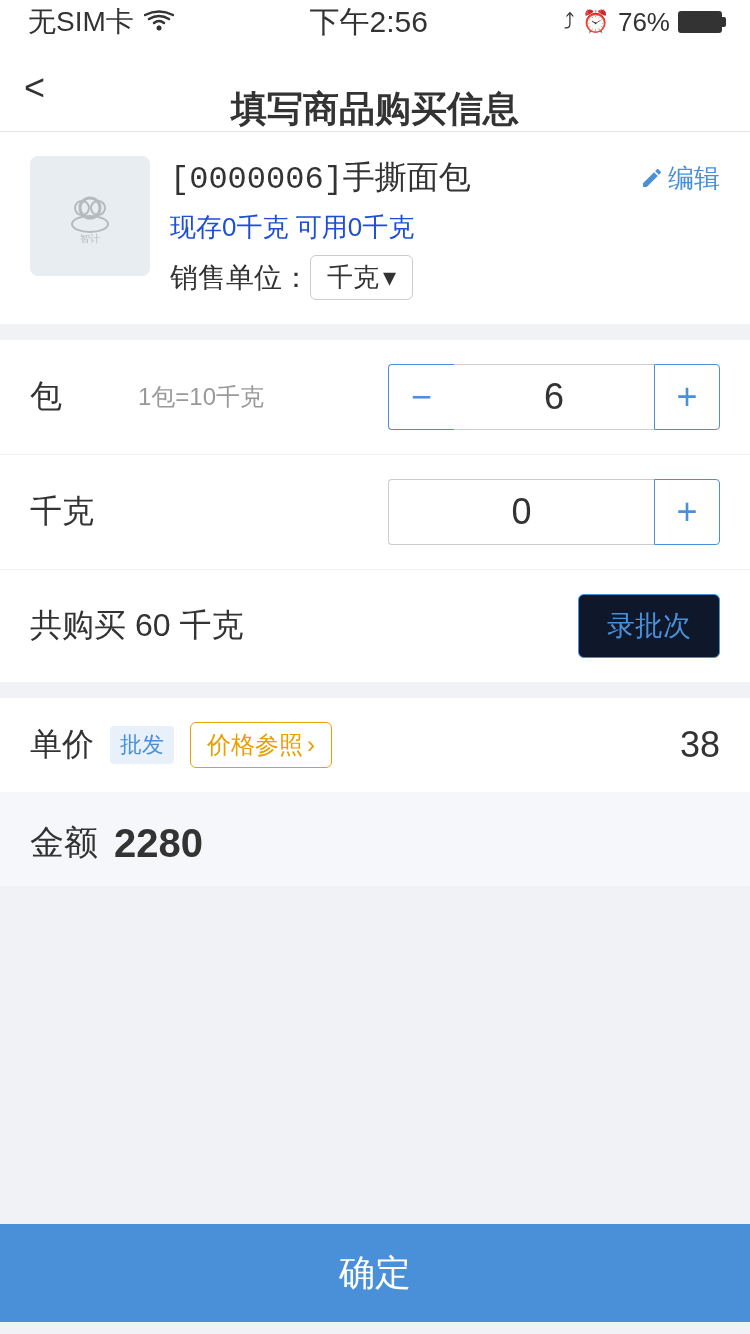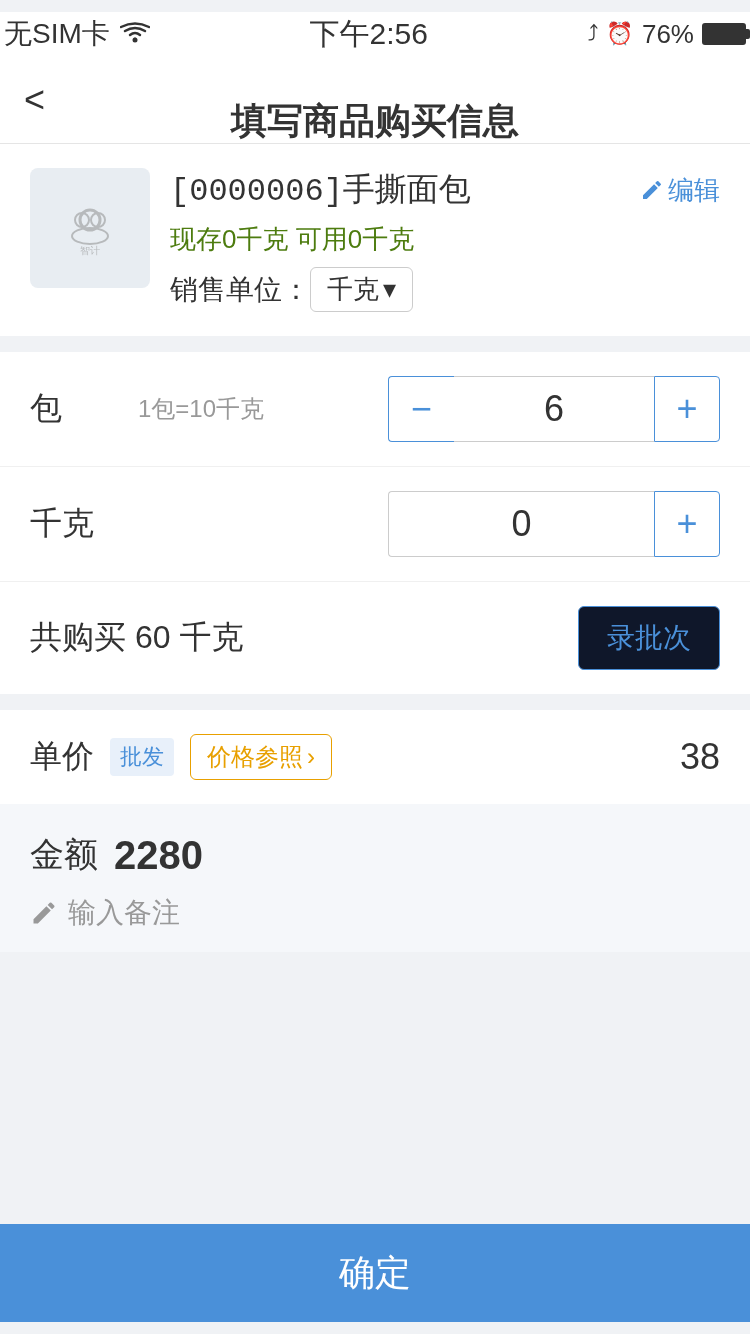--- a/index.html
+++ b/index.html
@@ -14,24 +14,23 @@
     }
 
     
     .status-bar {
       width: 750px;
       height: 44px;
       background: #fff;
       display: flex;
       align-items: center;
       justify-content: space-between;
-      padding: 0 4px;
+      padding: 0 28px;
       font-size: 28px;
       color: #333;
-      margin-top: 12px;
     }
     .status-left {
       display: flex;
       align-items: center;
       gap: 10px;
       font-size: 28px;
     }
     .status-center {
       font-size: 30px;
       font-weight: 500;
@@ -108,21 +107,21 @@
     }
     .edit-btn {
       font-size: 26px;
       color: #4a90d9;
       display: flex;
       align-items: center;
       gap: 4px;
     }
     .product-stock {
       font-size: 26px;
-      color: #4d7c0f;
+      color: #1d4ed8;
       margin-top: 10px;
     }
     .product-unit-row {
       margin-top: 10px;
       display: flex;
       align-items: center;
       font-size: 28px;
       color: #333;
     }
     .unit-select {
@@ -428,26 +427,20 @@
       <span>›</span>
     </button>
     <span class="price-value">38</span>
   </div>
 
   <div class="amount-section">
     <div class="amount-row">
       <span class="amount-label">金额</span>
       <span class="amount-value">2280</span>
     </div>
-    <div class="note-row">
-      <svg width="28" height="28" viewBox="0 0 24 24" fill="none">
-        <path d="M3 17.25V21h3.75L17.81 9.94l-3.75-3.75L3 17.25zM20.71 7.04a1 1 0 000-1.41l-2.34-2.34a1 1 0 00-1.41 0l-1.83 1.83 3.75 3.75 1.83-1.83z" fill="#999"></path>
-      </svg>
-      <span>输入备注</span>
-    </div>
   </div>
 
   <div style="background:#f0f2f5; height: 400px;"></div>
 </div>
 
 <div class="confirm-bar">
   <span class="confirm-text">确定</span>
 </div>
 
 </body></html>

